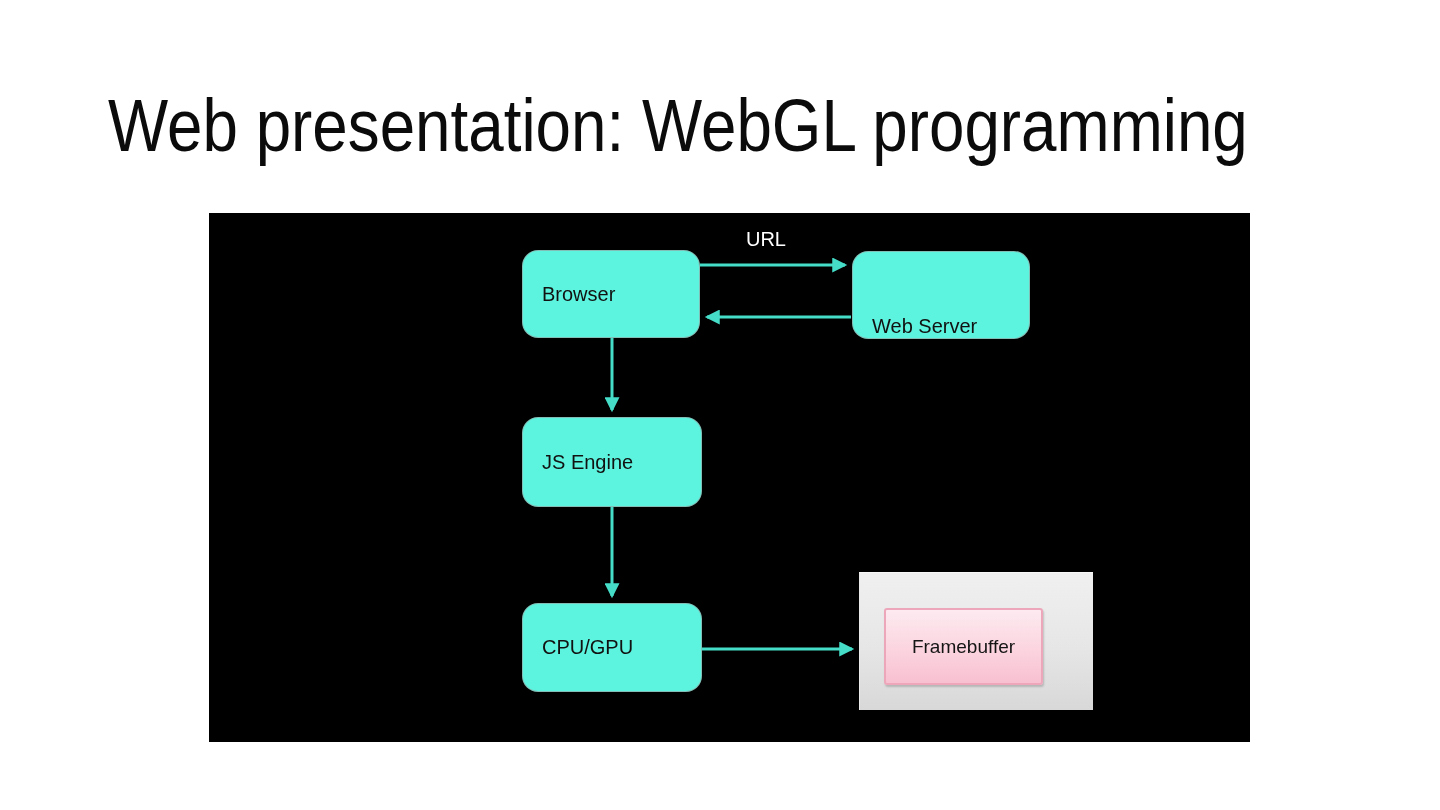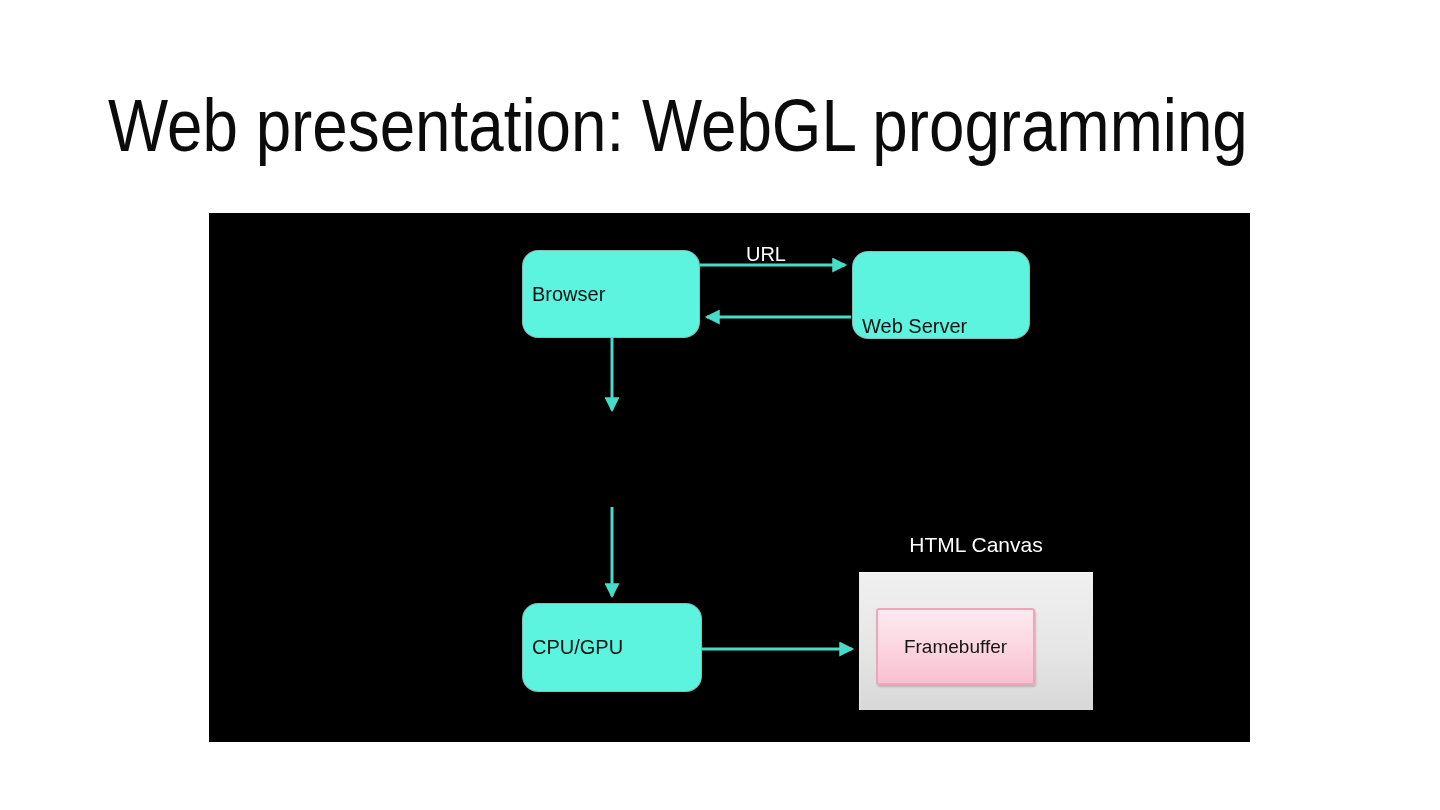--- a/index.html
+++ b/index.html
@@ -39,47 +39,47 @@
     width: 1041px;
     height: 529px;
   }
   .node {
     position: absolute;
     background: #5cf4de;
     border: 1px solid rgba(150,160,160,0.65);
     border-radius: 16px;
     display: flex;
     align-items: center;
-    padding-left: 9px;
+    padding-left: 19px;
     font-size: 20px;
     color: #111111;
   }
   .node-browser   { left: 313px; top:  37px; width: 178px; height: 88px; }
   .node-webserver { left: 643px; top:  38px; width: 178px; height: 88px; align-items: flex-end; }
   .node-jsengine  { left: 313px; top: 204px; width: 180px; height: 90px; }
   .node-cpugpu    { left: 313px; top: 390px; width: 180px; height: 89px; text-align: right; }
   .float-label {
     position: absolute;
     color: #ffffff;
     text-align: center;
     font-size: 20px;
   }
-  .label-url { left: 492px; top: 30px; width: 130px; }
+  .label-url { left: 492px; top: 15px; width: 130px; }
   .label-canvas { left: 650px; top: 320px; width: 234px; font-size: 21px; }
   .canvas-box {
     position: absolute;
     left: 650px; top: 359px;
     width: 234px; height: 138px;
     background: linear-gradient(to bottom, #f0f0f0 0%, #e6e6e6 55%, #d8d8d8 100%);
     border-top: 1px solid #f8f8f8;
     border-left: 1px solid #e9e9e9;
   }
   .framebuffer {
     position: absolute;
-    left: 16px; top: 35px;
+    left: 24px; top: 35px;
     width: 159px; height: 77px;
     background: linear-gradient(to bottom, #fdeaf0 0%, #fbd4df 55%, #f8c0d1 100%);
     border: 2px solid #eda7bb;
     border-radius: 3px;
     display: flex;
     align-items: center;
     justify-content: center;
     font-size: 19px;
     color: #151515;
     box-shadow: 1px 2px 2px rgba(0,0,0,0.18);
@@ -110,26 +110,28 @@
     <div class="float-label label-url">URL</div>
 
     <div class="node node-browser">
       <span>Browser</span>
     </div>
 
     <div class="node node-webserver">
       <span>Web Server</span>
     </div>
 
+    <div class="node node-jsengine">
+      <span>JS Engine</span>
+    </div>
 
     <div class="node node-cpugpu">
       <span>CPU/GPU</span>
     </div>
 
-    <div class="float-label label-canvas">HTML Canvas</div>
 
     <div class="canvas-box">
       <div class="framebuffer">
         <span>Framebuffer</span>
       </div>
     </div>
 
   </div>
 </div>
 

